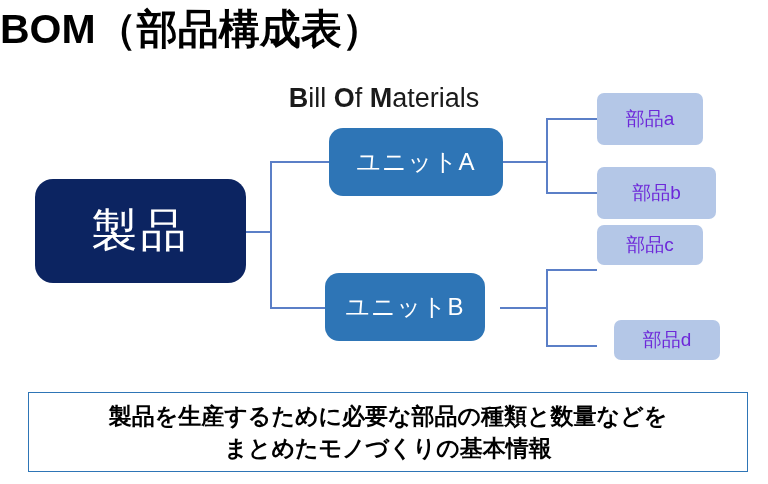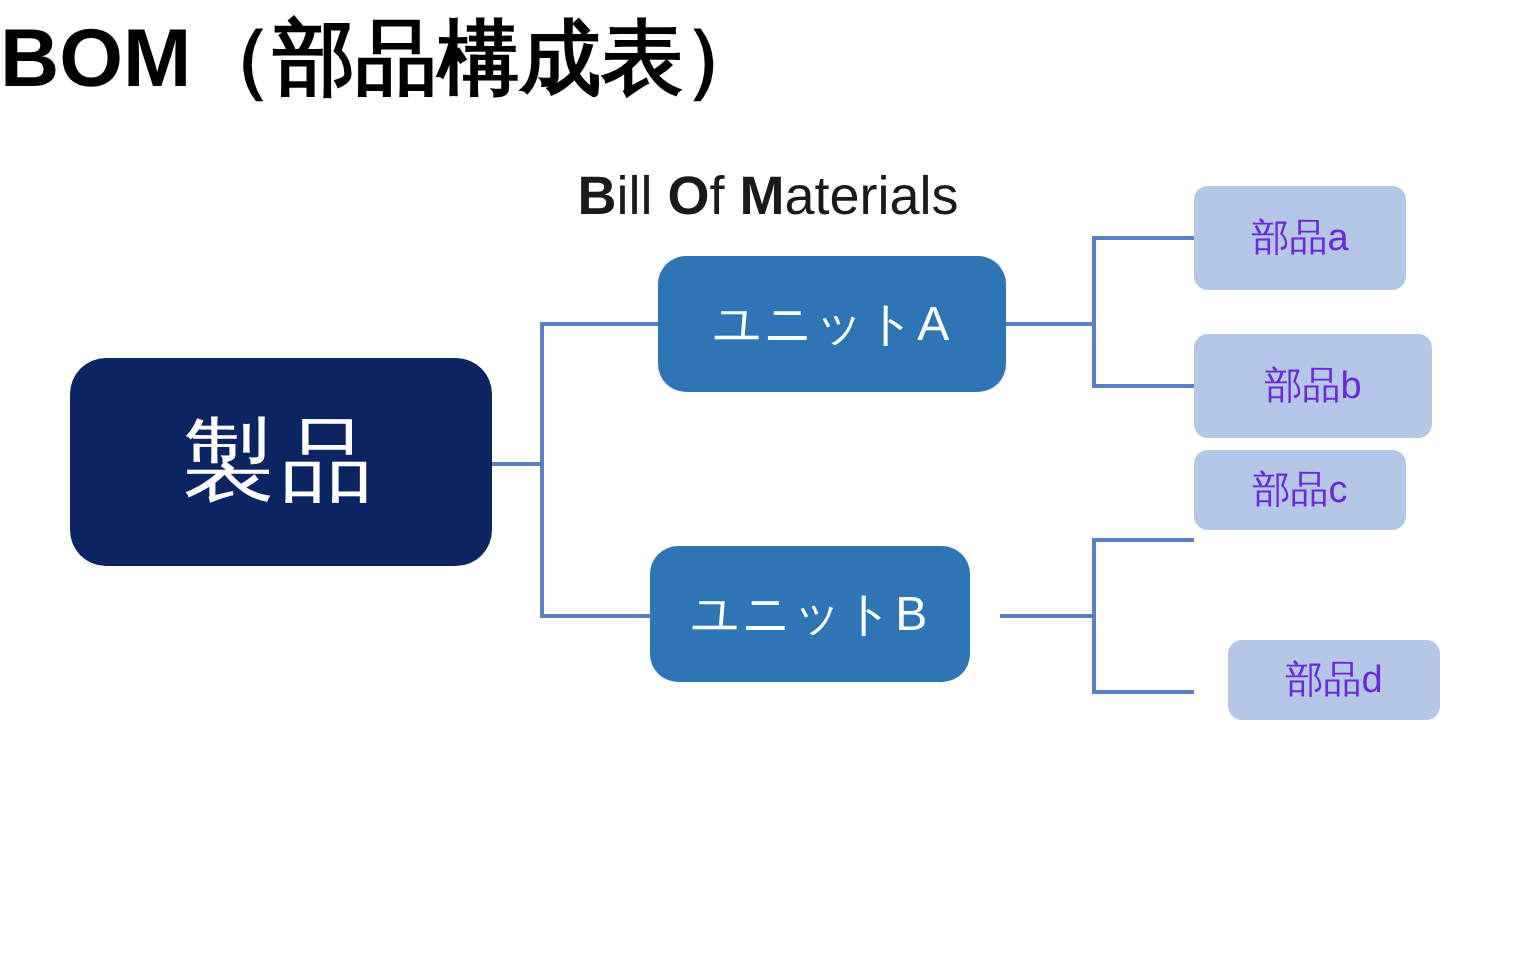--- a/index.html
+++ b/index.html
@@ -158,14 +158,18 @@
   </div>
 
   <div class="node node-part" style="left:597px; top:225px; width:106px; height:40px;">
     <span>部品c</span>
   </div>
 
   <div class="node node-part" style="left:597px; top:320px; width:106px; height:40px;margin-left:17px;">
     <span>部品d</span>
   </div>
 
+  <div class="caption">
+    <span>製品を生産するために必要な部品の種類と数量などを</span>
+    <span>まとめたモノづくりの基本情報</span>
+  </div>
 
 </div>
 
 </body></html>

